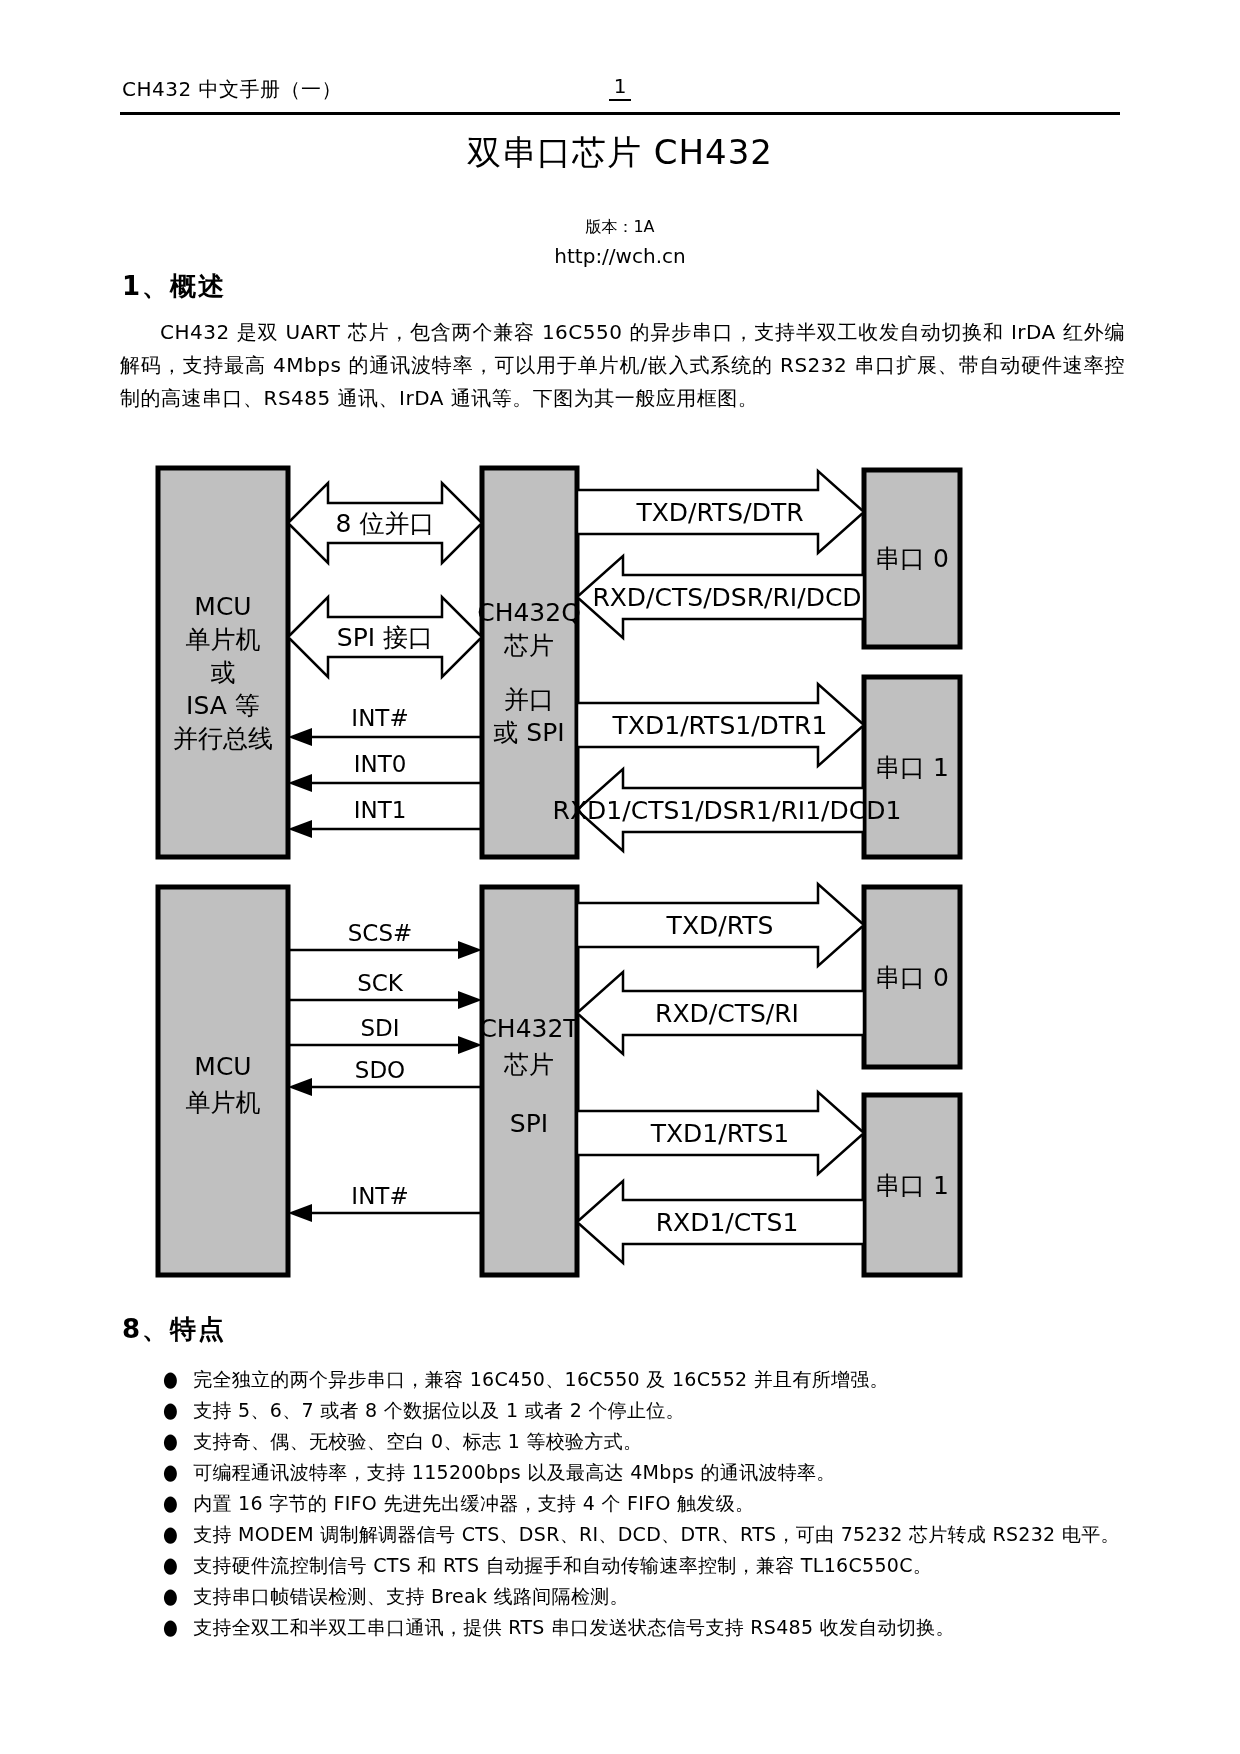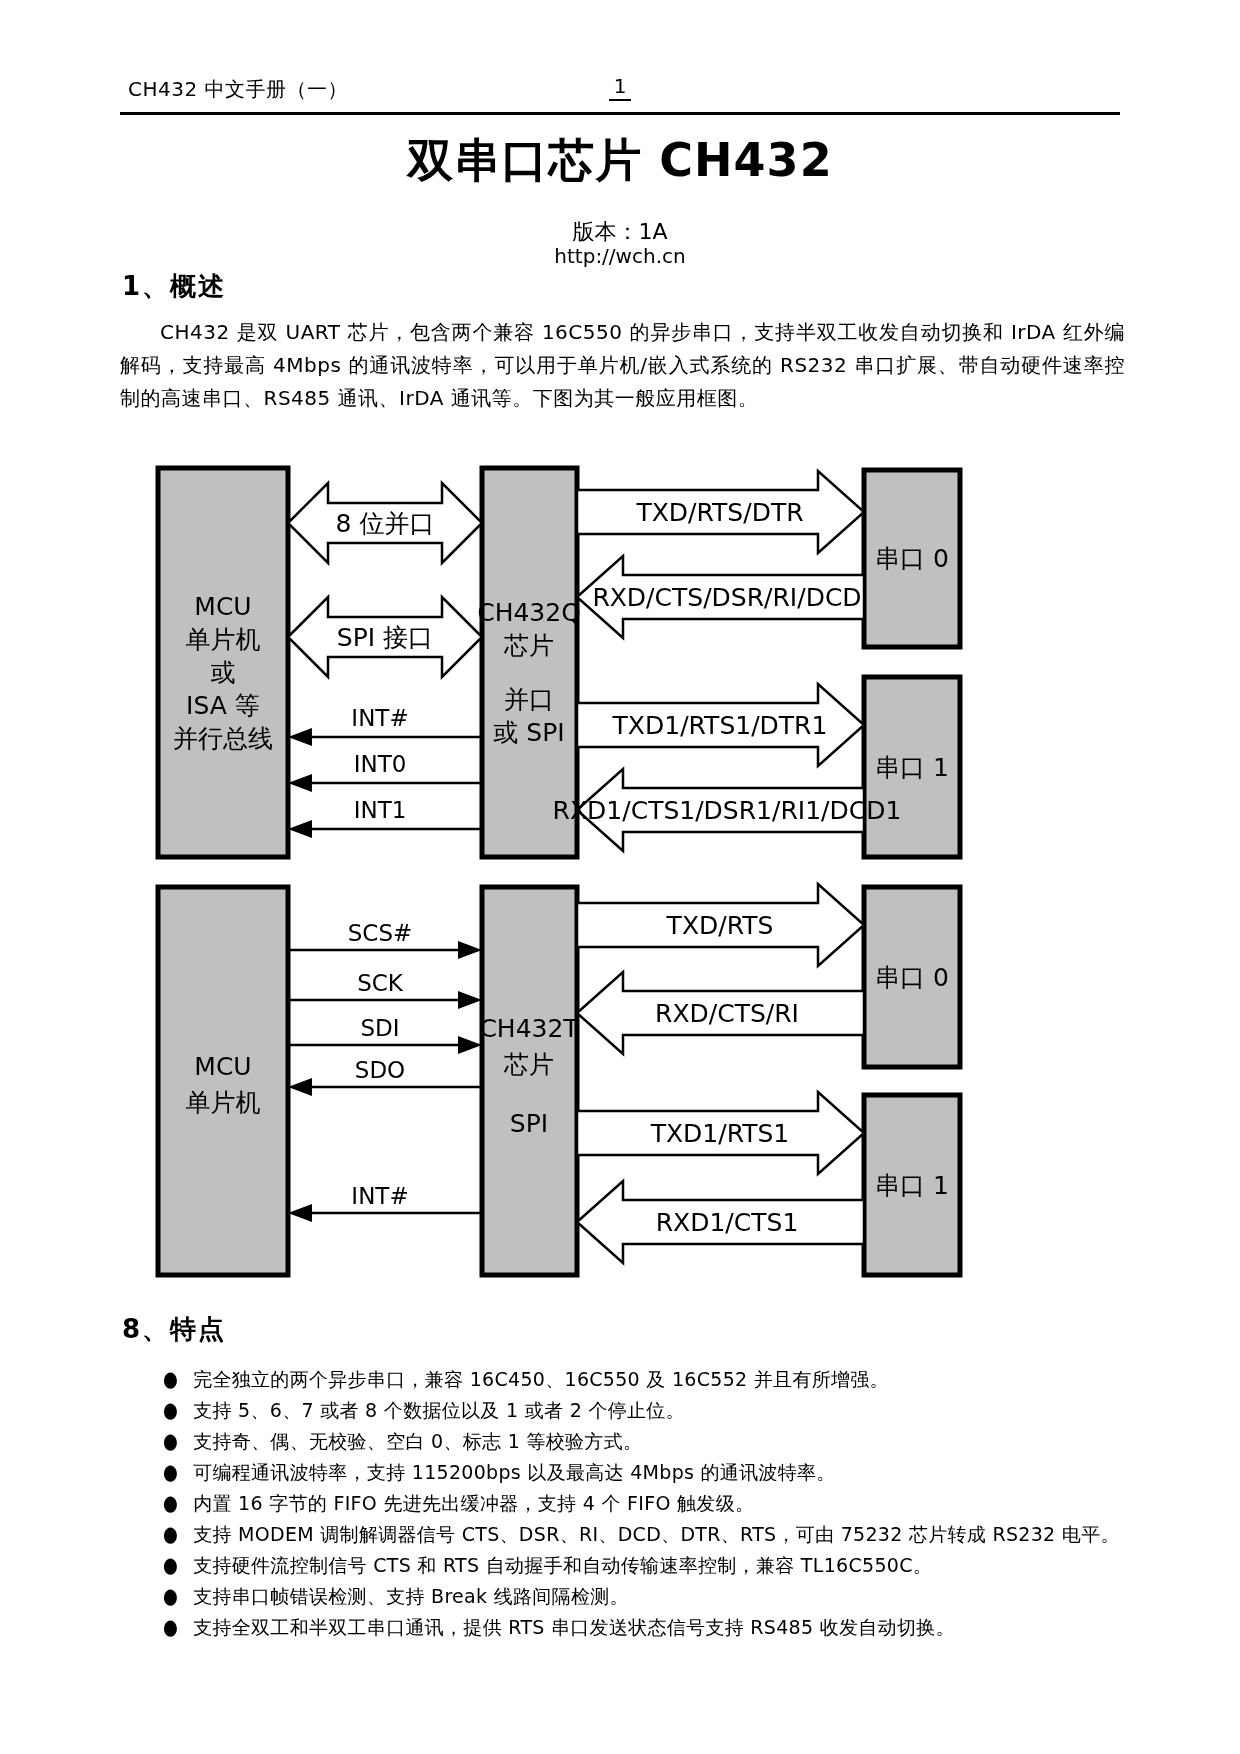--- a/index.html
+++ b/index.html
@@ -1,28 +1,28 @@
 <!DOCTYPE html>
 <html><head>
 <meta charset="utf-8">
 <style>
   html,body{margin:0;padding:0;background:#ffffff;}
   #page{
     position:relative;width:1240px;height:1754px;background:#ffffff;
     font-family:"DejaVu Sans","Liberation Sans",sans-serif;color:#000;overflow:hidden;
   }
   .abs{position:absolute;}
-  .header-left{left:128px;top:76px;font-size:20px;letter-spacing:0.5px;}
+  .header-left{left:122px;top:76px;font-size:20px;letter-spacing:0.5px;}
   .pagenum-wrap{left:120px;top:74px;width:1000px;text-align:center;}
   .pagenum{display:inline-block;font-size:20px;border-bottom:2px solid #000;padding:0 5px 1px 5px;}
   .header-rule{left:120px;top:112px;width:1000px;height:3px;background:#000;}
   .title-block{left:120px;width:1000px;text-align:center;}
-  .doc-title{top:130px;font-size:46px;font-weight:bold;letter-spacing:1px;}
+  .doc-title{top:130px;font-size:34px;font-weight:normal;letter-spacing:1px;}
   .sub1{top:189px;font-size:20px;}
-  .sub2{top:217px;font-size:22px;}
+  .sub2{top:217px;font-size:16px;}
   .sub3{top:244px;font-size:20px;}
   .sec-heading{left:122px;font-size:26px;font-weight:bold;letter-spacing:2px;}
   .sec1{top:269px;}
   .sec2{top:1312px;}
   .para{left:120px;top:316px;width:1005px;font-size:20px;line-height:33px;
         text-indent:2em;text-align:justify;letter-spacing:0.5px;}
   .diagram{overflow:visible;}
   svg text{font-family:"DejaVu Sans","Liberation Sans",sans-serif;fill:#000;}
   .gbox{stroke:#000;stroke-width:5;fill:#c0c0c0;}
   .barrow{fill:#ffffff;stroke:#000;stroke-width:2.5;}

